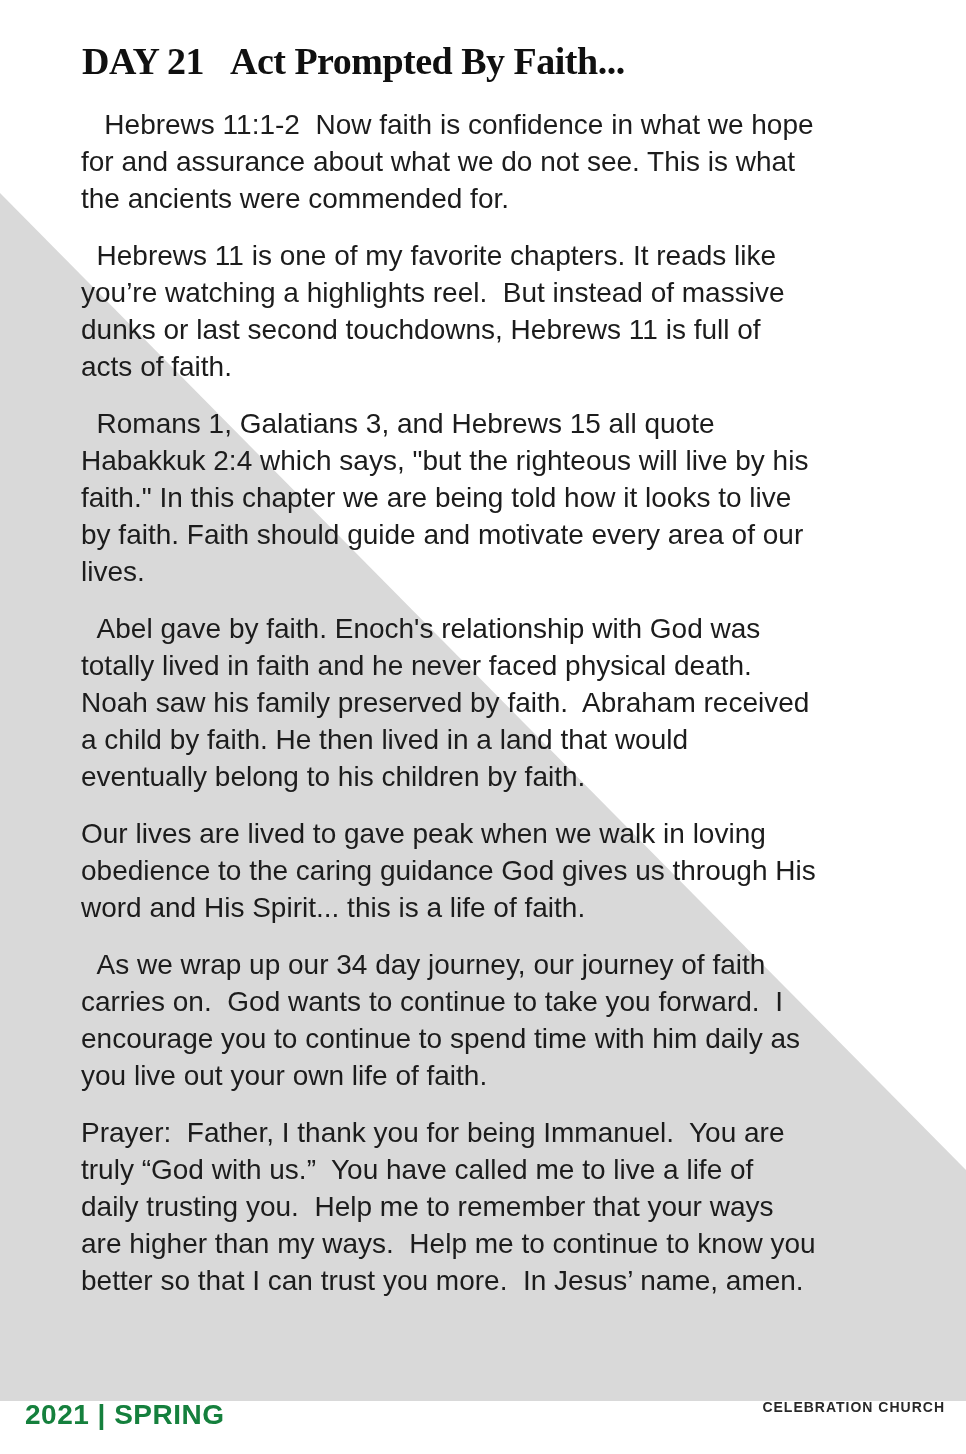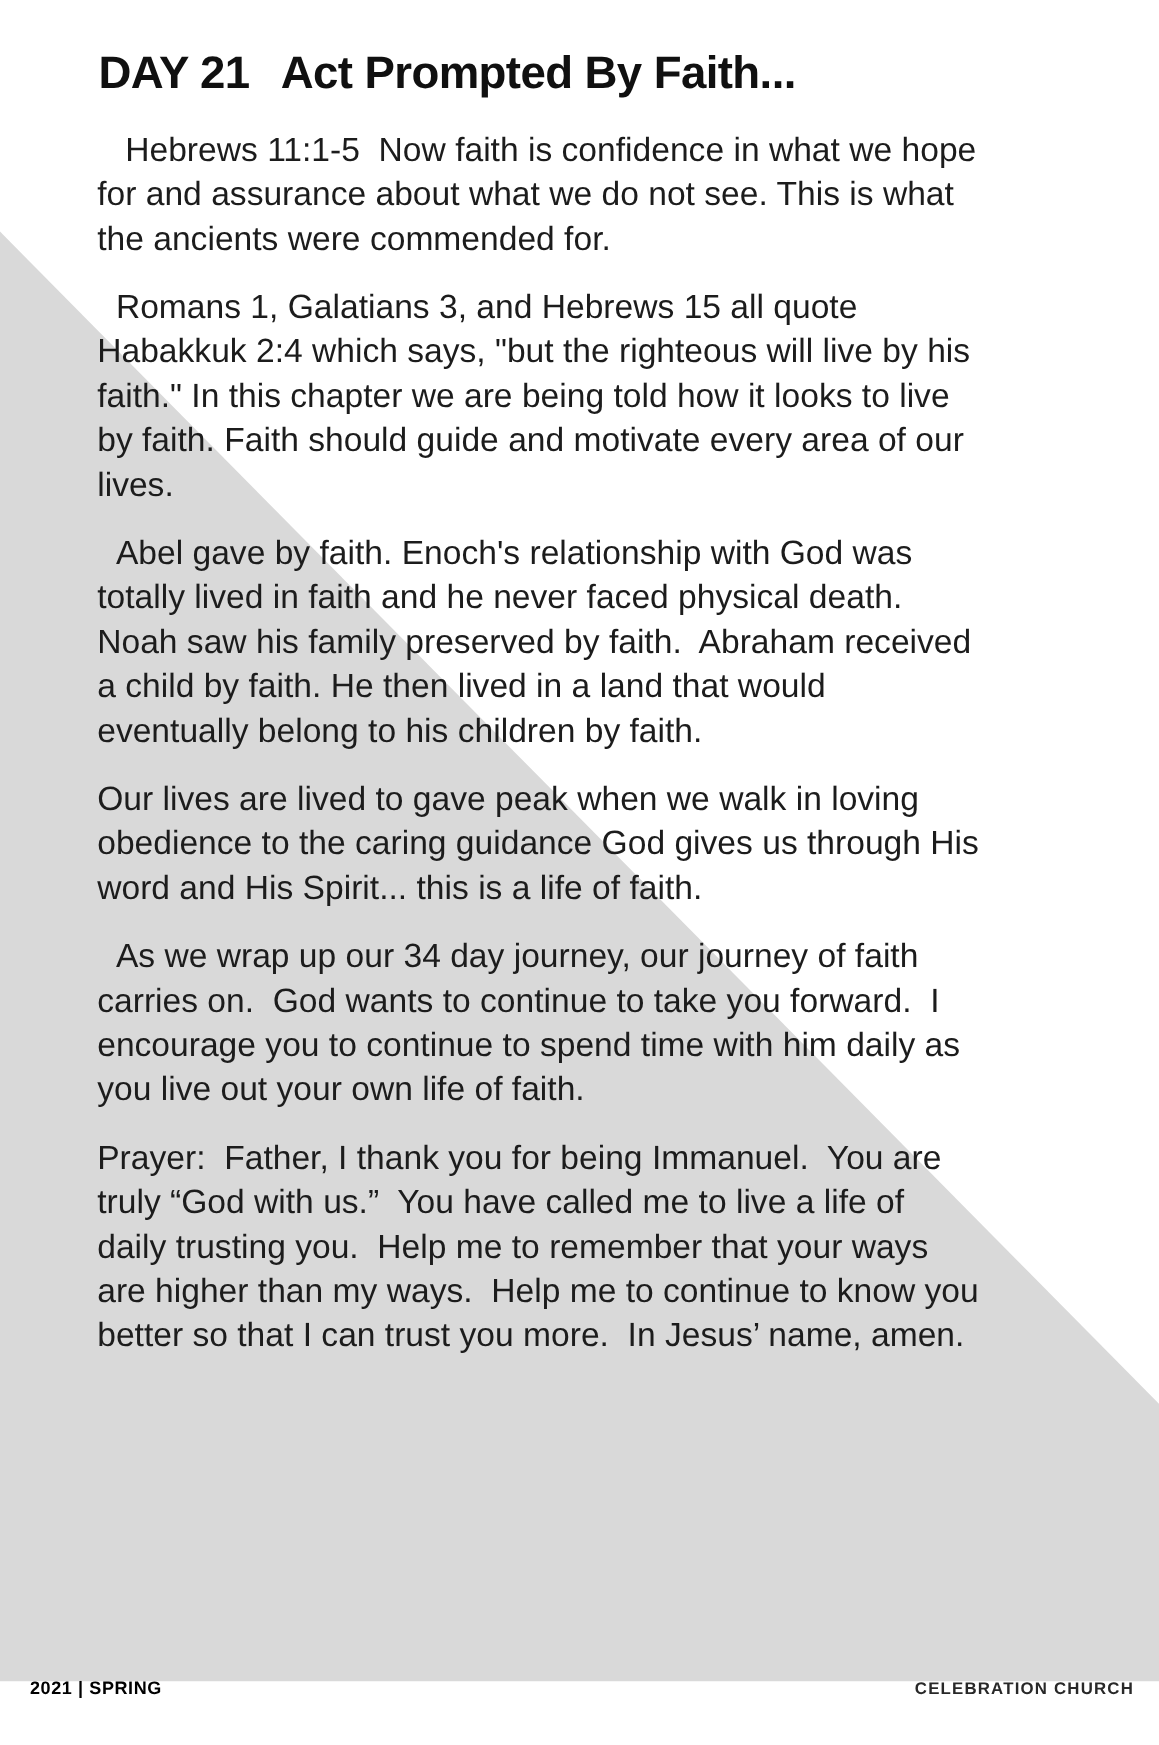--- a/index.html
+++ b/index.html
@@ -30,20 +30,21 @@
     width: 818px;
   }
   .doc-title {
     font-weight: bold;
     font-size: 38px;
     line-height: 1.15;
     color: #101010;
     letter-spacing: -0.5px;
     margin: 0 0 22px 1px;
     white-space: nowrap;
+    font-family: Liberation Serif, serif;
   }
   .doc-title .title-day {
     margin-right: 26px;
   }
   .para {
     font-size: 28px;
     line-height: 37px;
     color: #1c1c1c;
     margin: 0 0 20px 0;
     white-space: pre-wrap;
@@ -54,23 +55,23 @@
     top: 1399px;
     left: 0;
     width: 966px;
     height: 30px;
   }
   .footer-left {
     position: absolute;
     left: 25px;
     top: 0;
     font-weight: bold;
-    font-size: 15px;
+    font-size: 28px;
     letter-spacing: 0.5px;
-    color: #000000;
+    color: #15803d;
   }
   .footer-right {
     position: absolute;
     right: 21px;
     top: 0;
     font-weight: bold;
     font-size: 14px;
     letter-spacing: 1px;
     color: #282828;
   }
@@ -83,23 +84,27 @@
   <svg class="bg-svg" viewBox="0 0 966 1454" xmlns="http://www.w3.org/2000/svg" aria-hidden="true">
     <polygon points="0,193 966,1170 966,1401 0,1401" fill="#d9d9d9"></polygon>
   </svg>
 
   <div class="content">
 
     <h1 class="doc-title">
       <span class="title-day">DAY 21</span><span class="title-sub">Act Prompted By Faith...</span>
     </h1>
 
-    <p class="para">   Hebrews 11:1-5  Now faith is confidence in what we hope
+    <p class="para">   Hebrews 11:1-2  Now faith is confidence in what we hope
 for and assurance about what we do not see. This is what
 the ancients were commended for.</p>
+    <p class="para">  Hebrews 11 is one of my favorite chapters. It reads like
+you’re watching a highlights reel.  But instead of massive
+dunks or last second touchdowns, Hebrews 11 is full of
+acts of faith.</p>
     <p class="para">  Romans 1, Galatians 3, and Hebrews 15 all quote
 Habakkuk 2:4 which says, "but the righteous will live by his
 faith." In this chapter we are being told how it looks to live
 by faith. Faith should guide and motivate every area of our
 lives.</p>
     <p class="para">  Abel gave by faith. Enoch's relationship with God was
 totally lived in faith and he never faced physical death.
 Noah saw his family preserved by faith.  Abraham received
 a child by faith. He then lived in a land that would
 eventually belong to his children by faith.</p>

